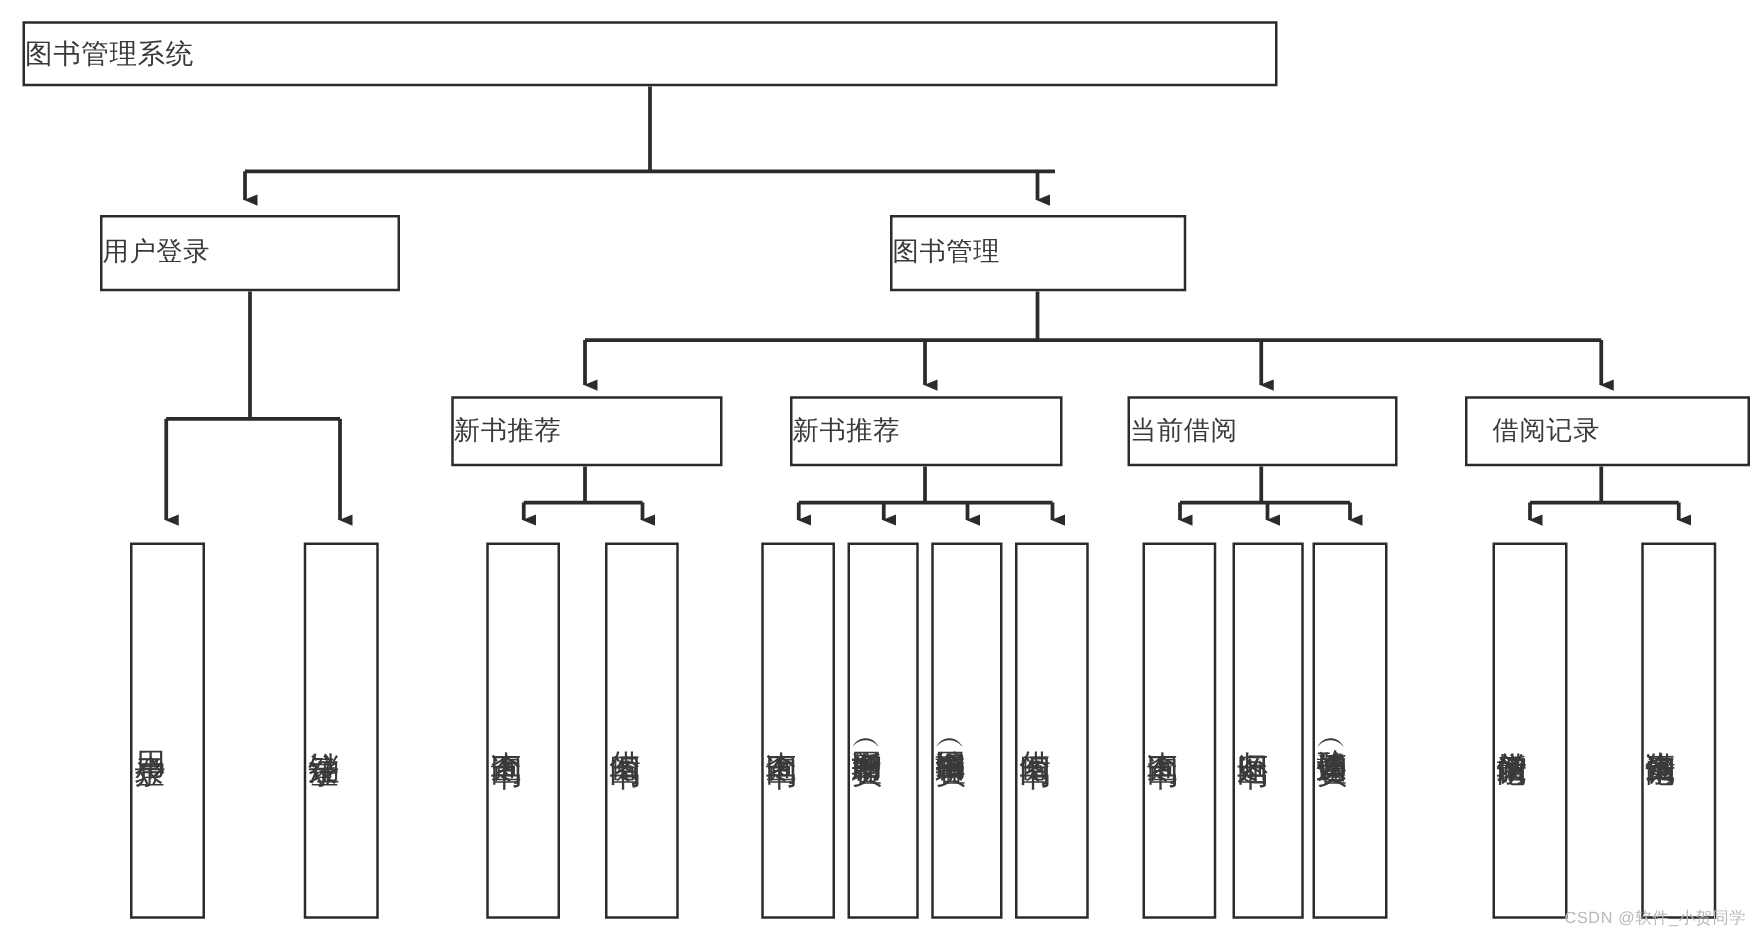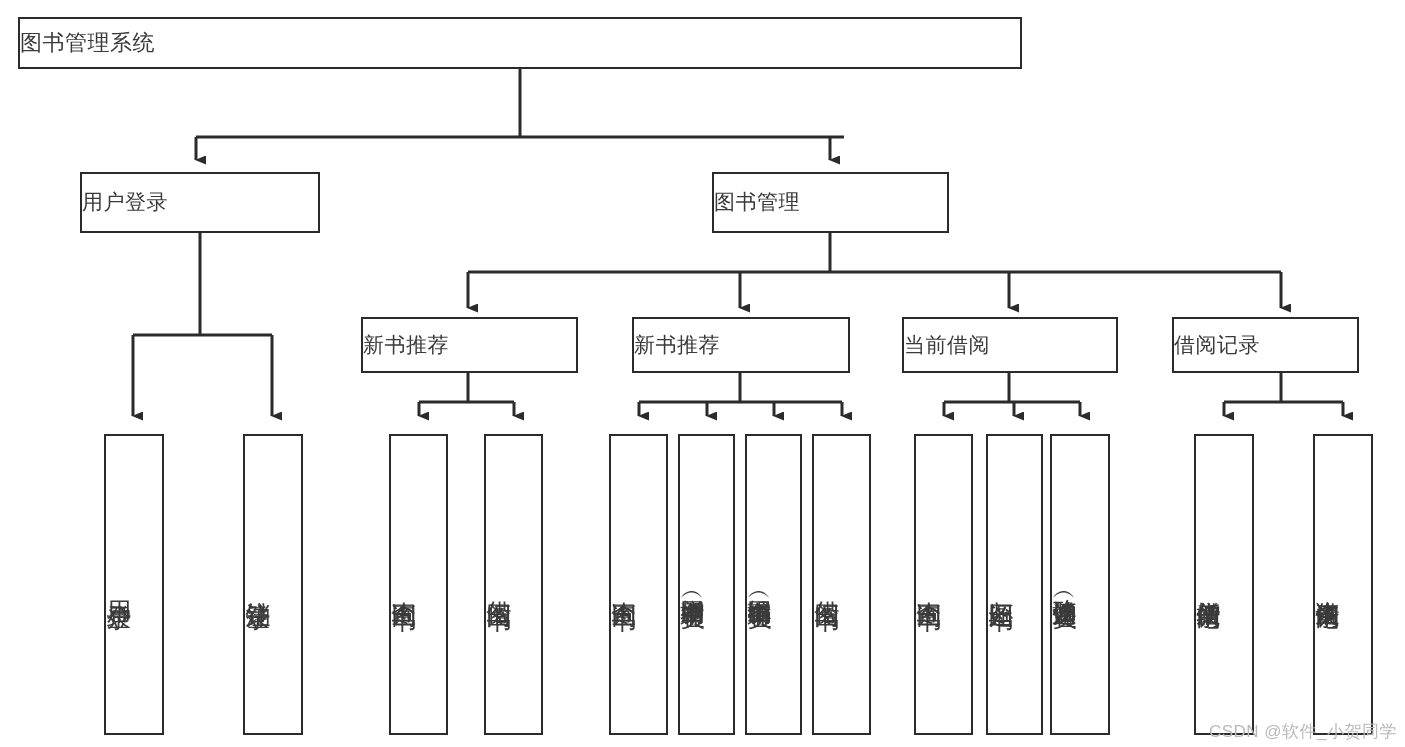--- a/index.html
+++ b/index.html
@@ -64,21 +64,21 @@
     max-height: 100%;
   }
   .node.vert.tall .label {
     font-size: 24px;
     letter-spacing: 1px;
   }
   #watermark {
     position: absolute;
     right: 8px;
     bottom: 4px;
-    font-size: 17px;
+    font-size: 13px;
     color: #b9b9b9;
     letter-spacing: 0.5px;
     z-index: 5;
     white-space: nowrap;
     font-family: "Liberation Sans", "DejaVu Sans", sans-serif;
   }
 </style>
 </head>
 <body>
 
@@ -147,21 +147,21 @@
 
   <div class="node horiz" style="left:361px; top:317px; width:217px; height:56px;">
     <span class="label">新书推荐</span>
   </div>
   <div class="node horiz" style="left:632px; top:317px; width:218px; height:56px;">
     <span class="label">新书推荐</span>
   </div>
   <div class="node horiz" style="left:902px; top:317px; width:216px; height:56px;">
     <span class="label">当前借阅</span>
   </div>
-  <div class="node horiz" style="left:1172px; top:317px; width:187px; height:56px;">
+  <div class="node horiz" style="left:1172px; top:317px; width:228px; height:56px;padding-left:20px;">
     <span class="label">借阅记录</span>
   </div>
 
   <div class="node vert" style="left:104px; top:434px; width:60px; height:301px;">
     <span class="label">用户登录</span>
   </div>
   <div class="node vert" style="left:243px; top:434px; width:60px; height:301px;">
     <span class="label">注销登录</span>
   </div>
 

